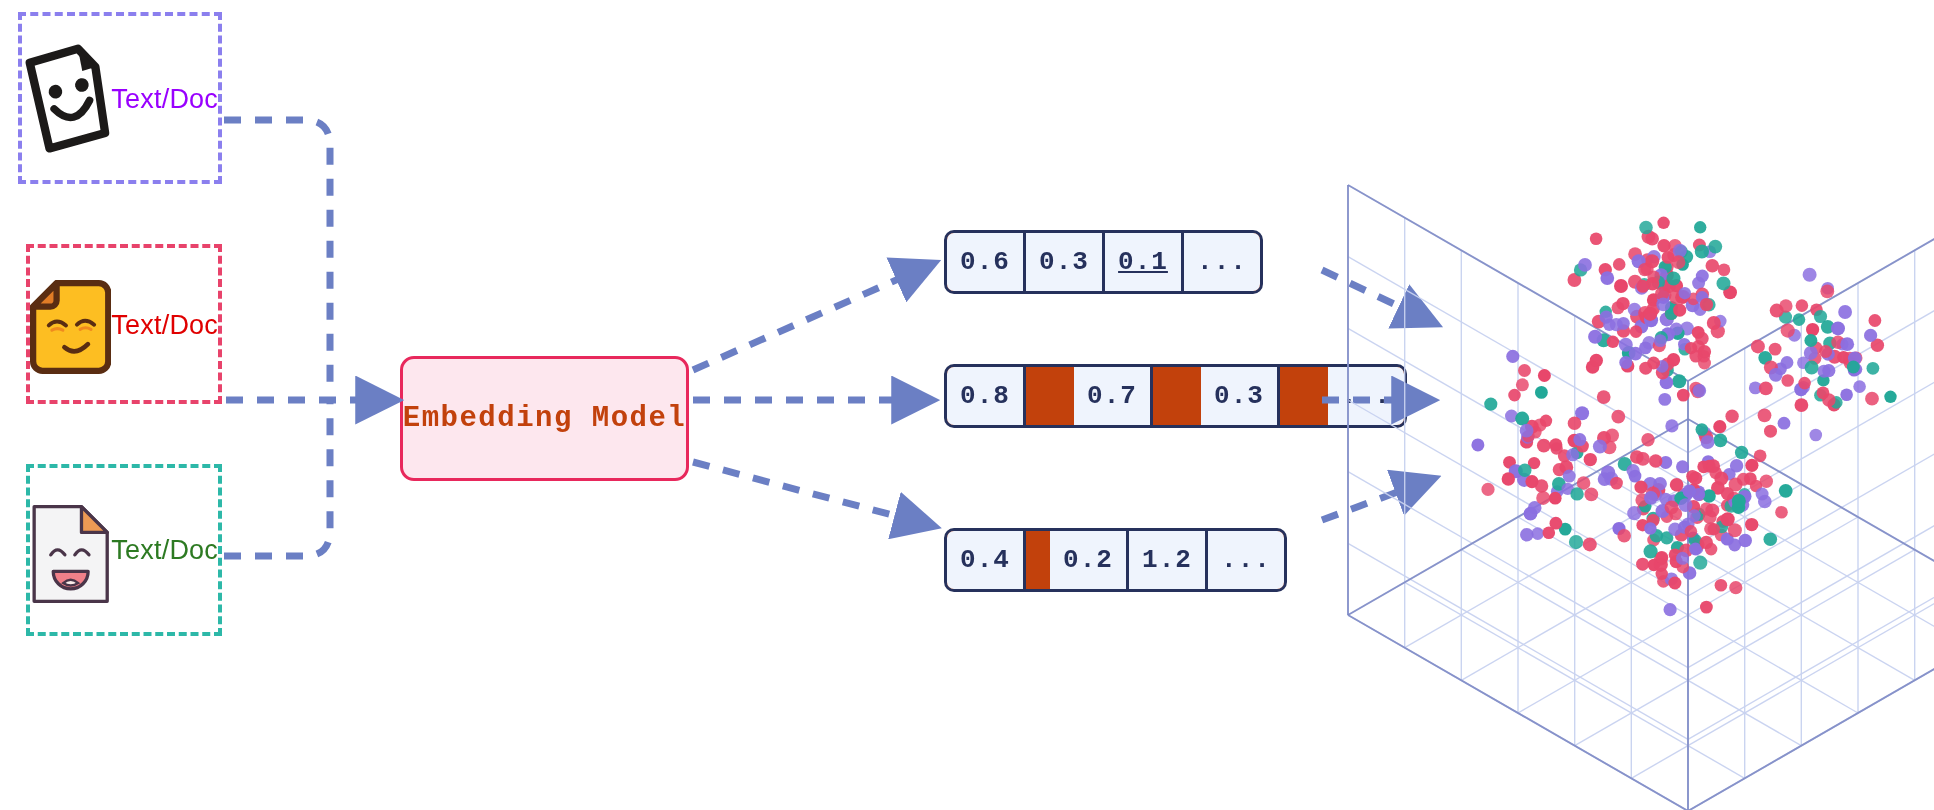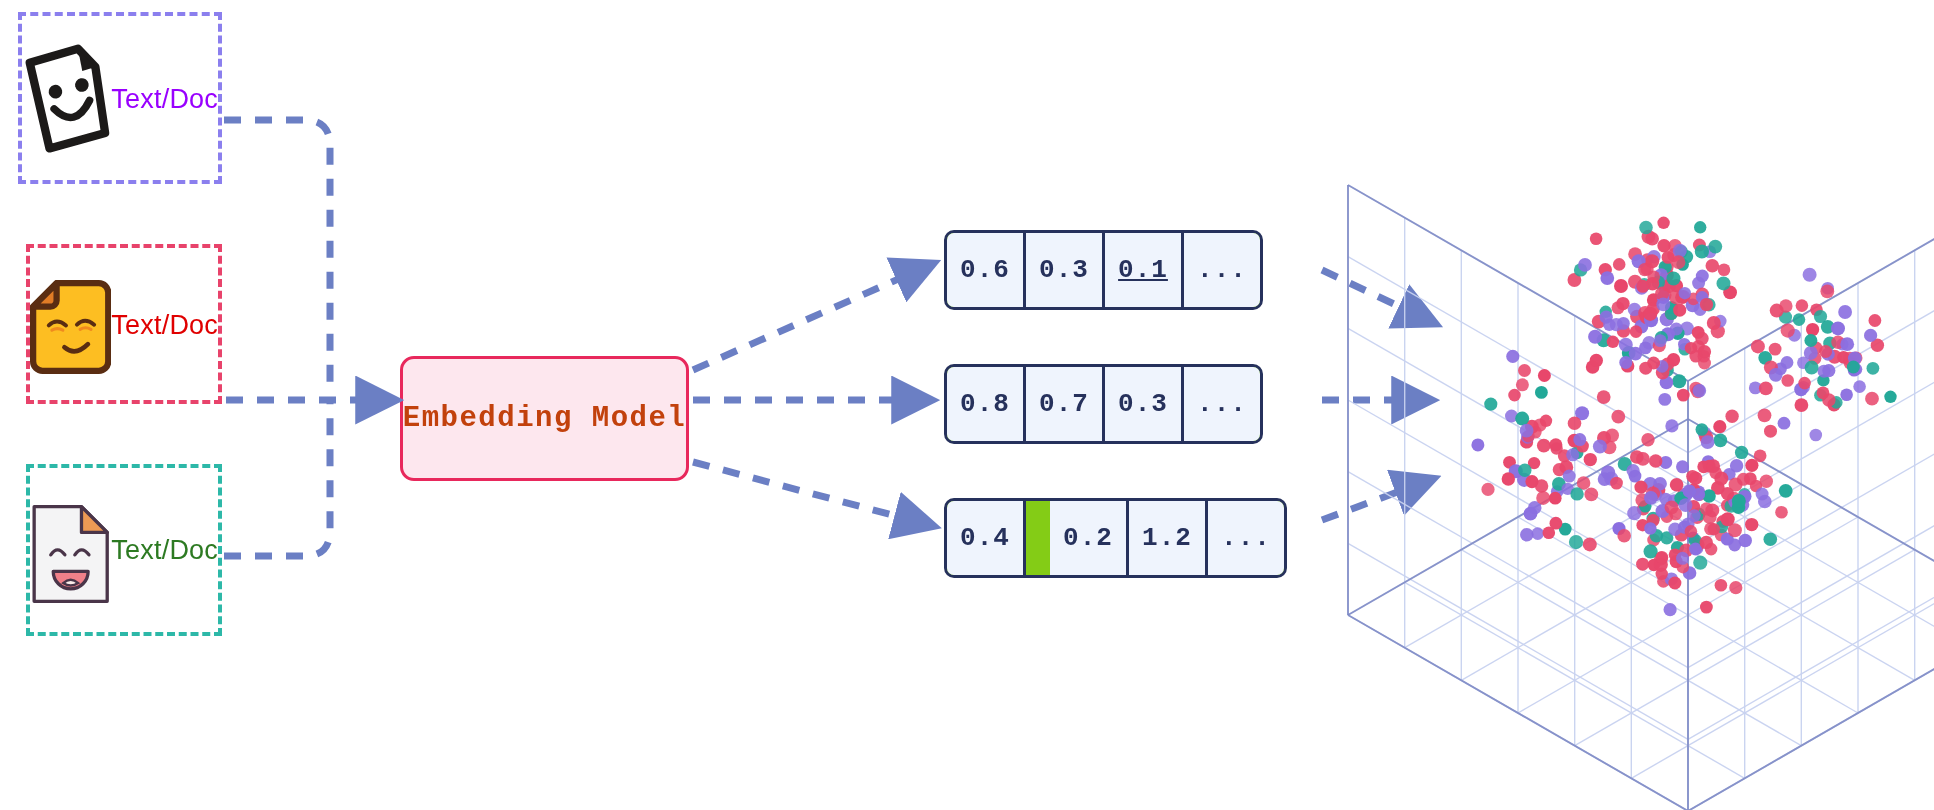--- a/index.html
+++ b/index.html
@@ -22,30 +22,30 @@
   #card-3 .src-label{color:#2D7A22;margin-top:0px;}
 
   
   #embed-box{position:absolute;left:400px;top:356px;width:289px;height:125px;
              box-sizing:border-box;background:#FDE7EE;border:3px solid #E8285C;
              border-radius:14px;display:flex;align-items:center;justify-content:center;}
   #embed-label{font-family:"Liberation Mono","DejaVu Sans Mono",monospace;font-size:29px;
                font-weight:700;color:#E03A5F;letter-spacing:1.5px;white-space:nowrap;}
 
   
-  .vec-row{position:absolute;display:flex;box-sizing:border-box;height:80px;
-           border:3px solid #26315C;border-radius:10px;overflow:hidden;background:#84cc16;}
+  .vec-row{position:absolute;display:flex;box-sizing:border-box;height:64px;
+           border:3px solid #26315C;border-radius:10px;overflow:hidden;background:#c2410c;}
   .vec-cell{width:76px;height:100%;display:flex;align-items:center;justify-content:center;
             border-right:3px solid #26315C;background:#EFF4FD;
             font-family:"Liberation Mono","DejaVu Sans Mono",monospace;font-size:26px;
             font-weight:700;color:#26315C;letter-spacing:1px;}
   .vec-cell:last-child{border-right:none;}
   #vec-0{left:944px;top:230px;}
-  #vec-1{left:944px;top:364px;}
-  #vec-2{left:944px;top:498px;}
+  #vec-1{left:944px;top:364px;gap:48px;}
+  #vec-2{left:944px;top:528px;}
 
   #vectors-caption{position:absolute;left:944px;top:620px;width:322px;text-align:center;
      font-family:"Liberation Mono","DejaVu Sans Mono",monospace;font-size:24px;font-weight:700;
      color:#1B2447;letter-spacing:1px;white-space:nowrap;}
 
   
   #wires,#cube{position:absolute;left:0;top:0;width:1934px;height:810px;pointer-events:none;}
   #cube{pointer-events:none;}
 </style>
 </head>

